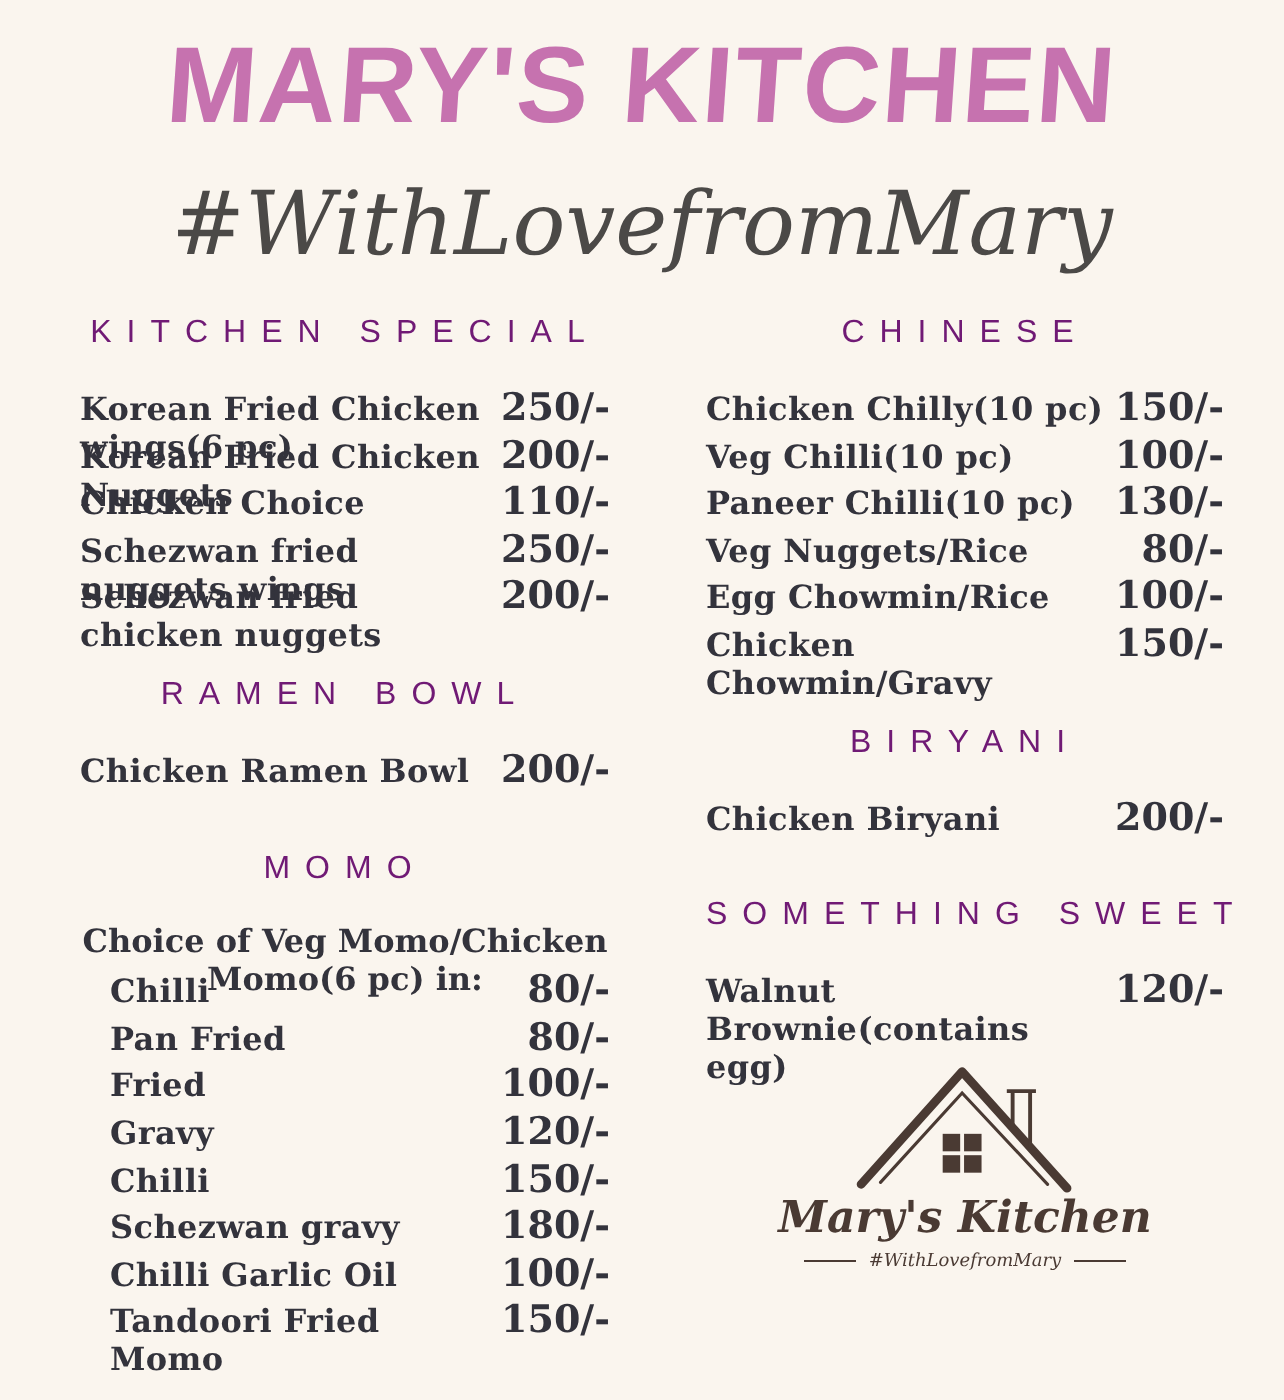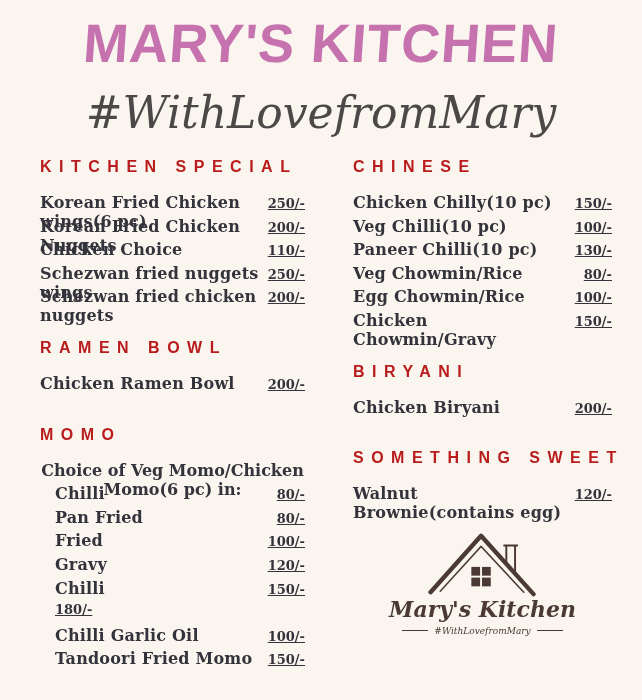--- a/index.html
+++ b/index.html
@@ -34,45 +34,45 @@
   .columns {
     display:flex;
     padding:6px 30px 0 40px;
     gap:48px;
   }
   .col { display:flex; flex-direction:column; }
   .col.left  { width:265px; }
   .col.right { width:259px; }
   .section-title {
     font-family:"Liberation Sans", sans-serif;
-    font-weight:700;
+    font-weight:400;
     font-size:16px;
     letter-spacing:7.5px;
-    color:#b91c1c;
-    text-align:left;
+    color:#701a75;
+    text-align:center;
     white-space:nowrap;
     margin:0 0 17px 0;
   }
   .section { margin-bottom:0; }
   .section + .section .section-title { margin-top:28px; }
   .row {
     display:flex;
     justify-content:space-between;
     align-items:baseline;
     height:23.6px;
   }
   .row.indent { padding-left:15px; }
   .item-name, .note, .item-price {
     font-family:"DejaVu Serif", serif;
     font-weight:700;
     color:#33333c;
     font-size:16px;
   }
   .item-name { letter-spacing:0.2px; }
-  .item-price { font-size:13px;text-decoration:underline; }
+  .item-price { font-size:19px; }
   .note { height:23.6px; display:block;text-align:center; }
   .logo {
     margin-top:22px;
     display:flex;
     flex-direction:column;
     align-items:center;
   }
   .logo svg { display:block; }
   .logo-name {
     font-family:"DejaVu Serif", serif;
@@ -158,20 +158,21 @@
           </div>
           <div class="row indent">
             <span class="item-name">Gravy</span>
             <span class="item-price">120/-</span>
           </div>
           <div class="row indent">
             <span class="item-name">Chilli</span>
             <span class="item-price">150/-</span>
           </div>
           <div class="row indent">
+            <span class="item-name">Schezwan gravy</span>
             <span class="item-price">180/-</span>
           </div>
           <div class="row indent">
             <span class="item-name">Chilli Garlic Oil</span>
             <span class="item-price">100/-</span>
           </div>
           <div class="row indent">
             <span class="item-name">Tandoori Fried Momo</span>
             <span class="item-price">150/-</span>
           </div>
@@ -187,21 +188,21 @@
             </div>
             <div class="row">
               <span class="item-name">Veg Chilli(10 pc)</span>
               <span class="item-price">100/-</span>
             </div>
             <div class="row">
               <span class="item-name">Paneer Chilli(10 pc)</span>
               <span class="item-price">130/-</span>
             </div>
             <div class="row">
-              <span class="item-name">Veg Chowmin/Rice</span>
+              <span class="item-name">Veg Nuggets/Rice</span>
               <span class="item-price">80/-</span>
             </div>
             <div class="row">
               <span class="item-name">Egg Chowmin/Rice</span>
               <span class="item-price">100/-</span>
             </div>
             <div class="row">
               <span class="item-name">Chicken Chowmin/Gravy</span>
               <span class="item-price">150/-</span>
             </div>

